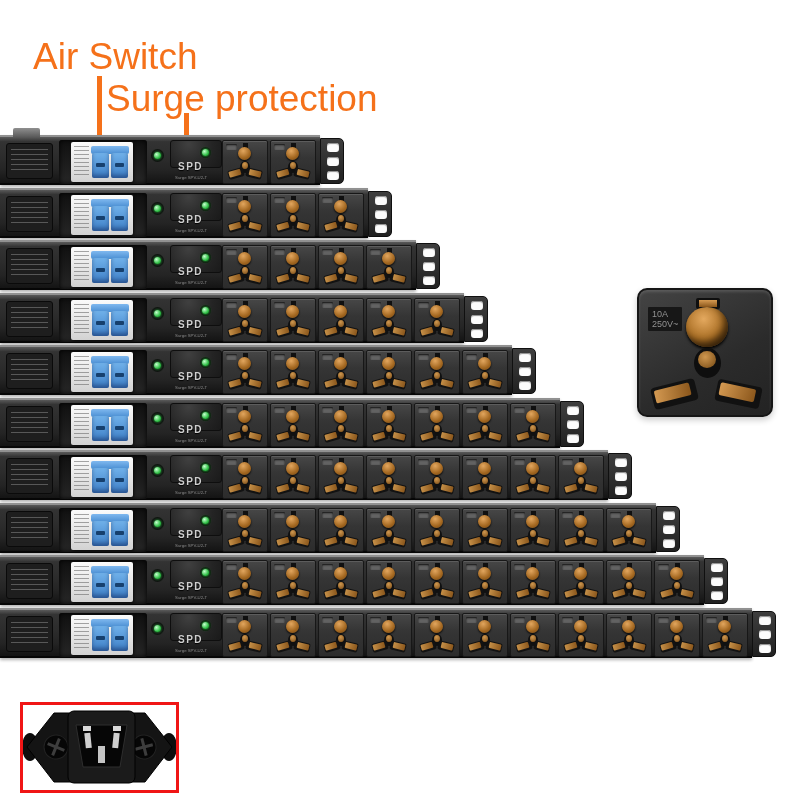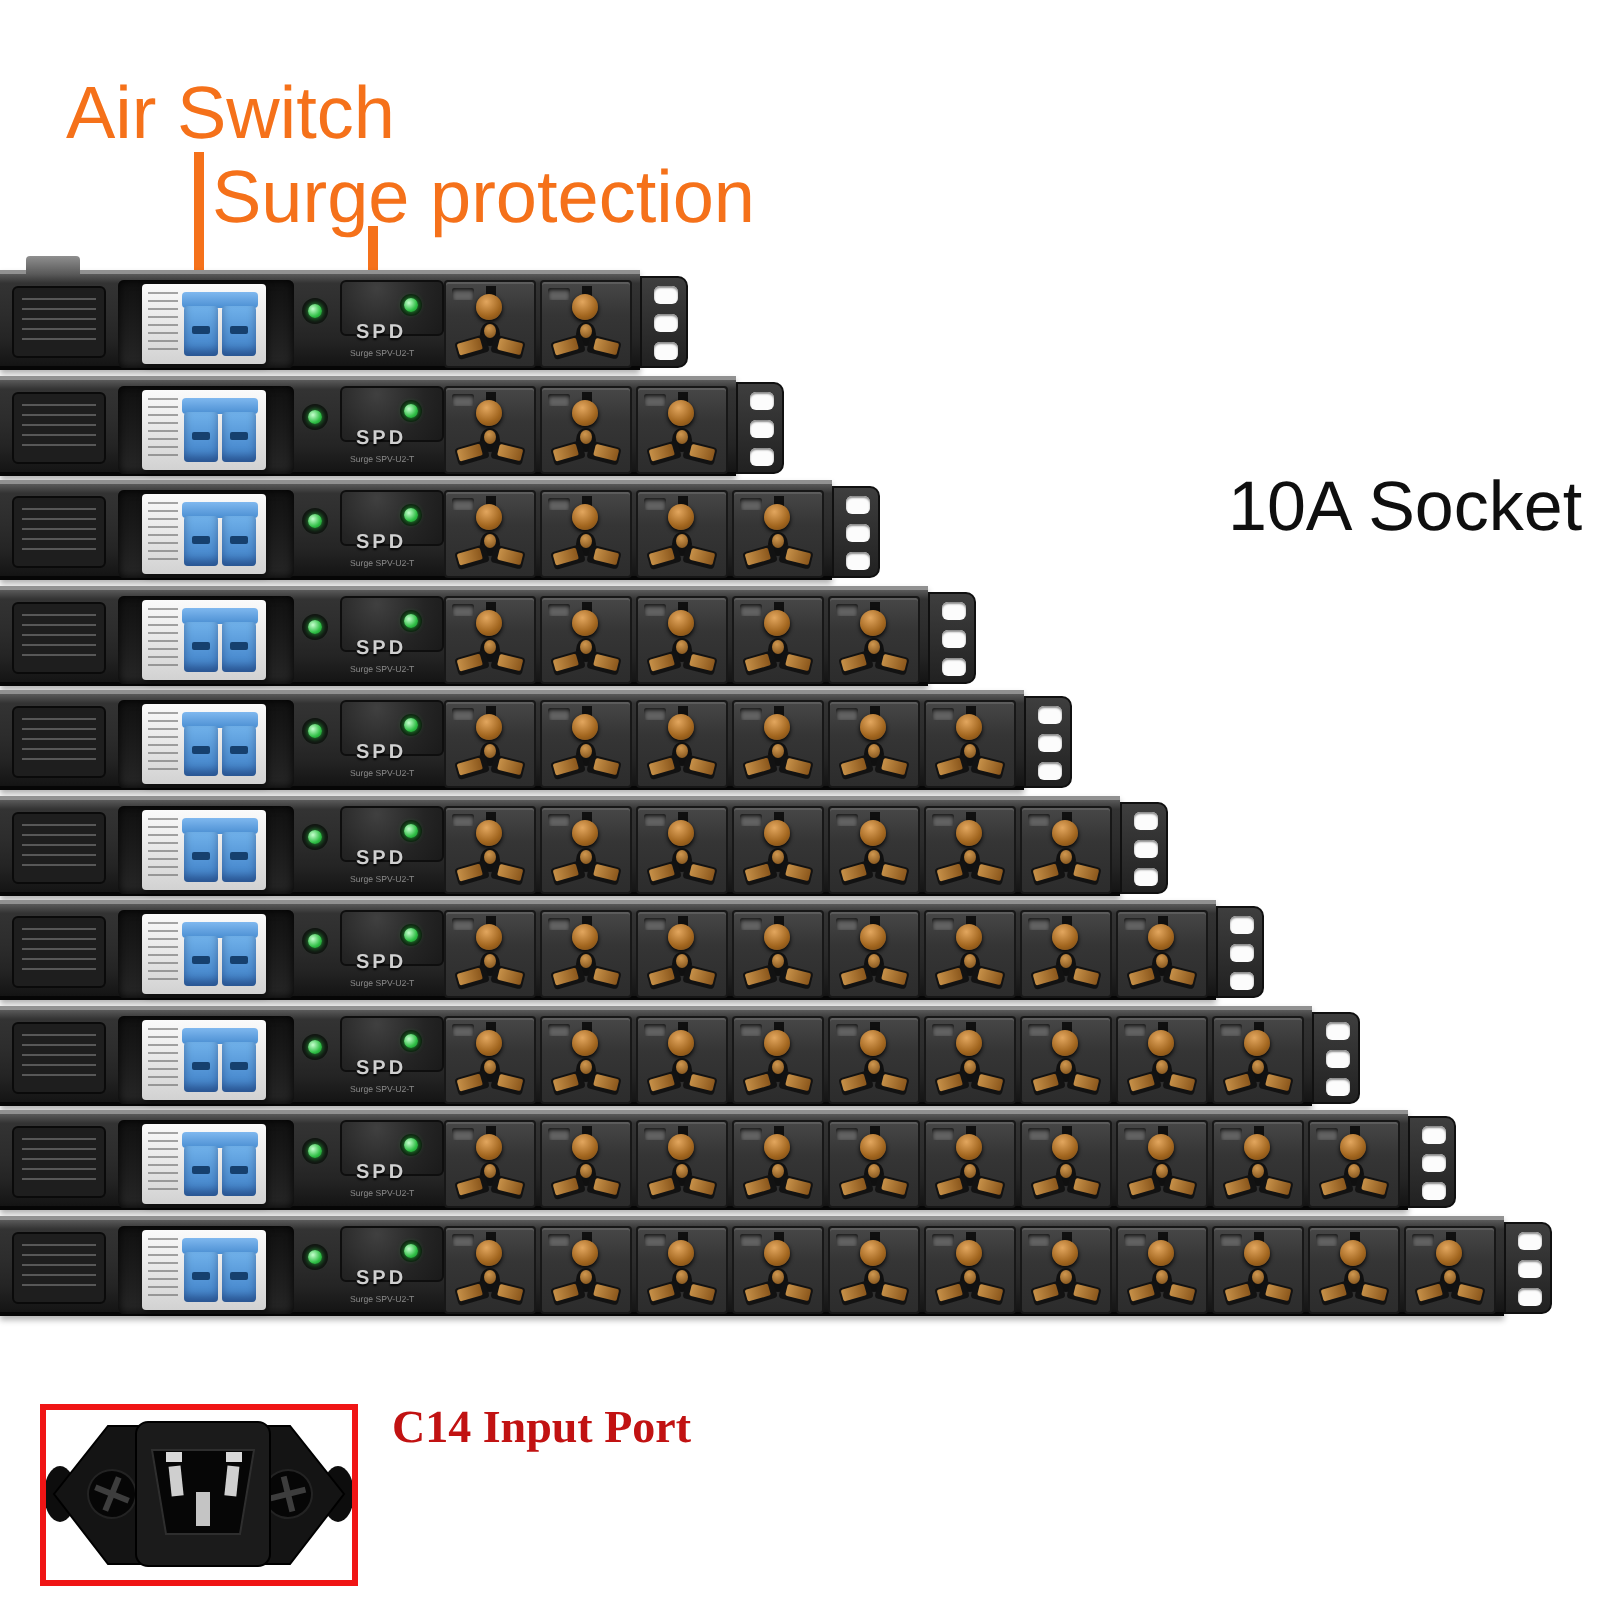--- a/index.html
+++ b/index.html
@@ -915,23 +915,32 @@
           <div class="sk-slot sk-br"></div>
         </div>
         <div class="bracket">
           <div class="hole"></div>
           <div class="hole"></div>
           <div class="hole"></div>
         </div>
       </div>
     </div>
 
-  <div id="socket-title">10A Socket</div>
-
-  <div id="c14-title">C14 Input Port</div>
+  <div id="socket-closeup">
+    <div class="cu-label">
+      <div>10A</div>
+      <div>250V~</div>
+    </div>
+    <div class="cu-topslot"></div>
+    <div class="cu-ground"></div>
+    <div class="cu-mid"></div>
+    <div class="cu-slot left"></div>
+    <div class="cu-slot right"></div>
+  </div>
+
   <div id="c14-box">
     <svg width="153" height="85" viewBox="0 0 153 85">
       <ellipse cx="7" cy="42" rx="8" ry="14" fill="#0d0d0d"></ellipse>
       <ellipse cx="146" cy="42" rx="8" ry="14" fill="#0d0d0d"></ellipse>
       <polygon points="4,42 31,8 122,8 149,42 122,77 31,77" fill="#141414" stroke="#000" stroke-width="1"></polygon>
       <g transform="rotate(22 33 42)">
         <circle cx="33" cy="42" r="12" fill="#060606" stroke="#232323"></circle>
         <line x1="33" y1="33" x2="33" y2="51" stroke="#3d3d3d" stroke-width="3"></line>
         <line x1="24" y1="42" x2="42" y2="42" stroke="#3d3d3d" stroke-width="3"></line>
       </g>

